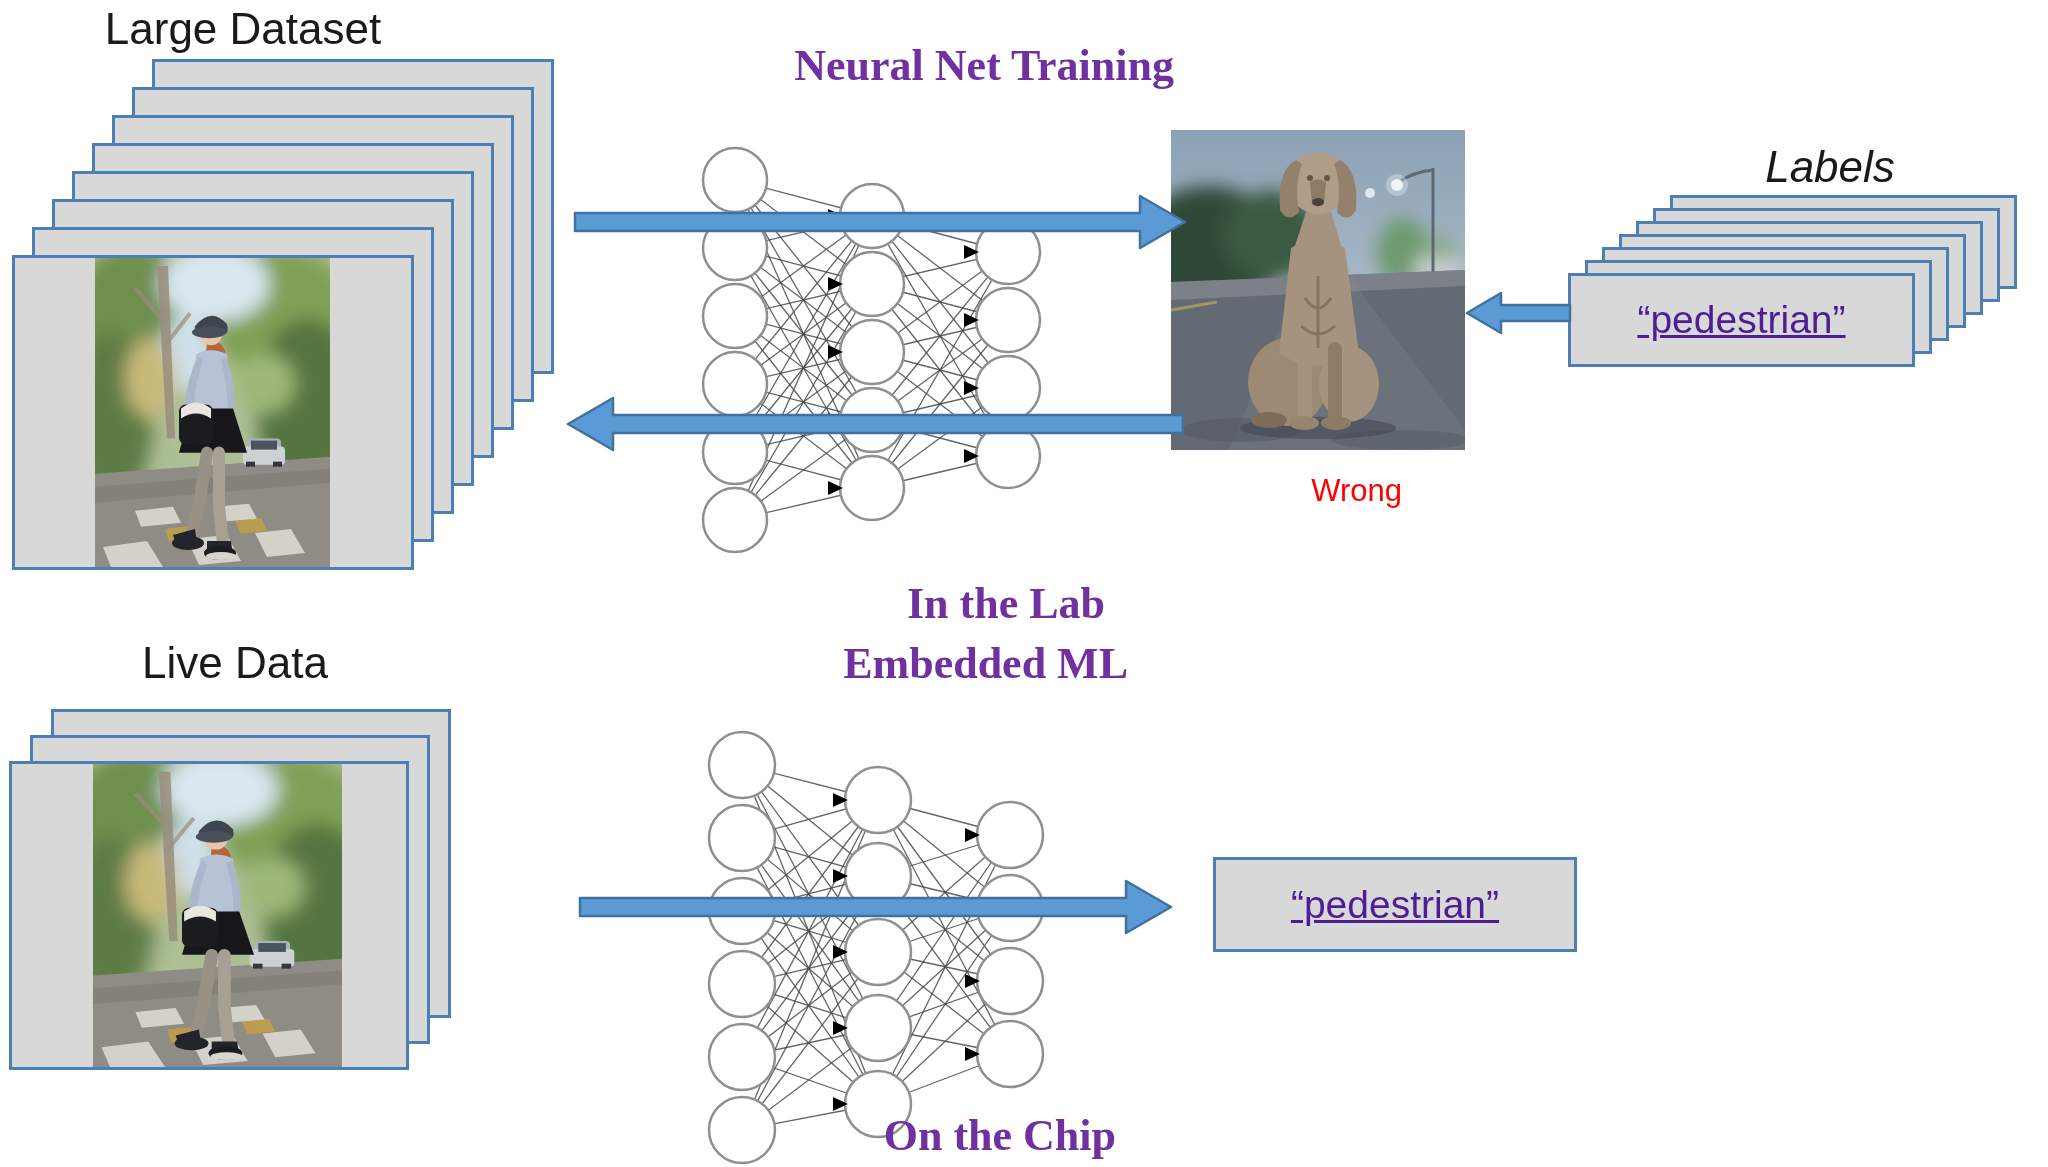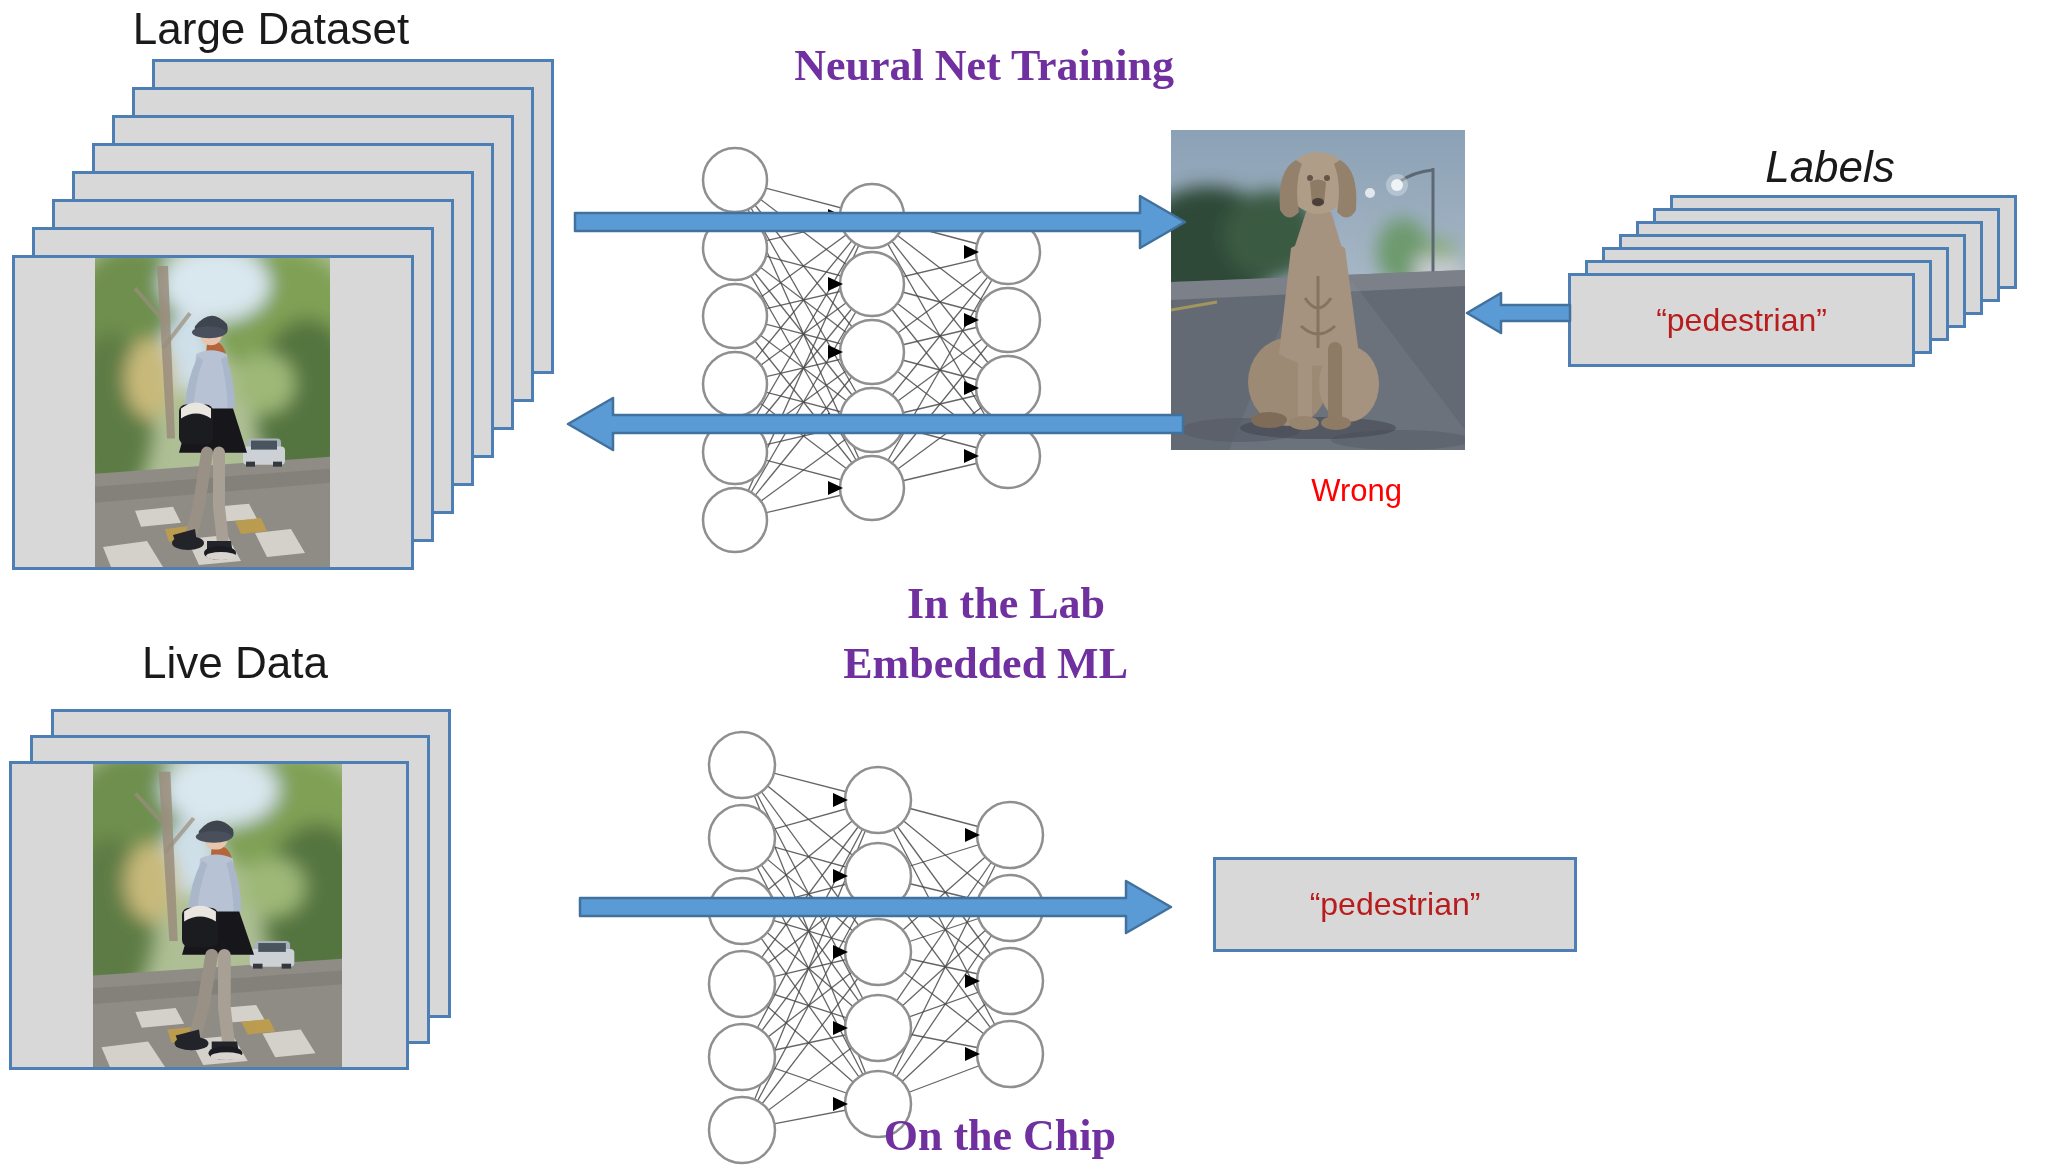--- a/index.html
+++ b/index.html
@@ -24,21 +24,21 @@
     position:absolute;
     background:var(--card-fill,#D8D8D8);
     border:3px solid var(--card-border,#4F81BD);
     box-sizing:border-box;
   }
   .photo{z-index:3;line-height:0;}
   .layer-svg{position:absolute;left:0;top:0;z-index:4;pointer-events:none;}
   .nn-svg{z-index:2;}
   .label-text{
     display:flex;align-items:center;justify-content:center;
-    color:#b91c1c;font-size:32px;white-space:nowrap;z-index:6;
+    color:#4c1d95;font-size:39px;white-space:nowrap;z-index:6;text-decoration:underline;
   }
   .output-box{
     background:var(--card-fill,#D8D8D8);
     border:3px solid var(--card-border,#4F81BD);
     box-sizing:border-box;z-index:5;
   }
 </style>
 </head>
 <body>
 
@@ -151,21 +151,21 @@
           <path d="M169 30 Q188 40 185 80 Q177 94 166 82 Q171 54 163 34 Z" fill="#93816c"></path>
           <circle cx="139" cy="48" r="3" fill="#635647"></circle>
           <circle cx="156" cy="48" r="3" fill="#635647"></circle>
           <path d="M139 52 Q147 47 155 52 L153 74 Q147 79 141 74 Z" fill="#8d7b66"></path>
           <ellipse cx="147" cy="72" rx="6" ry="4" fill="#4a4038"></ellipse>
         </g>
       </symbol>
     </defs>
   </svg>
 
-  <div class="abs black-title" style="left:76px;top:4px;width:390px;">Large Dataset</div>
+  <div class="abs black-title" style="left:48px;top:4px;width:390px;">Large Dataset</div>
 
   <div class="abs stack" style="left:12px;top:59px;width:542px;height:511px;">
       <div class="card" style="left: 140px; top: 0px; width: 402px; height: 315px; z-index: 0;"></div>
       <div class="card" style="left: 120px; top: 28px; width: 402px; height: 315px; z-index: 1;"></div>
       <div class="card" style="left: 100px; top: 56px; width: 402px; height: 315px; z-index: 2;"></div>
       <div class="card" style="left: 80px; top: 84px; width: 402px; height: 315px; z-index: 3;"></div>
       <div class="card" style="left: 60px; top: 112px; width: 402px; height: 315px; z-index: 4;"></div>
       <div class="card" style="left: 40px; top: 140px; width: 402px; height: 315px; z-index: 5;"></div>
       <div class="card" style="left: 20px; top: 168px; width: 402px; height: 315px; z-index: 6;"></div>
       <div class="card" style="left: 0px; top: 196px; width: 402px; height: 315px; z-index: 7;"></div>

